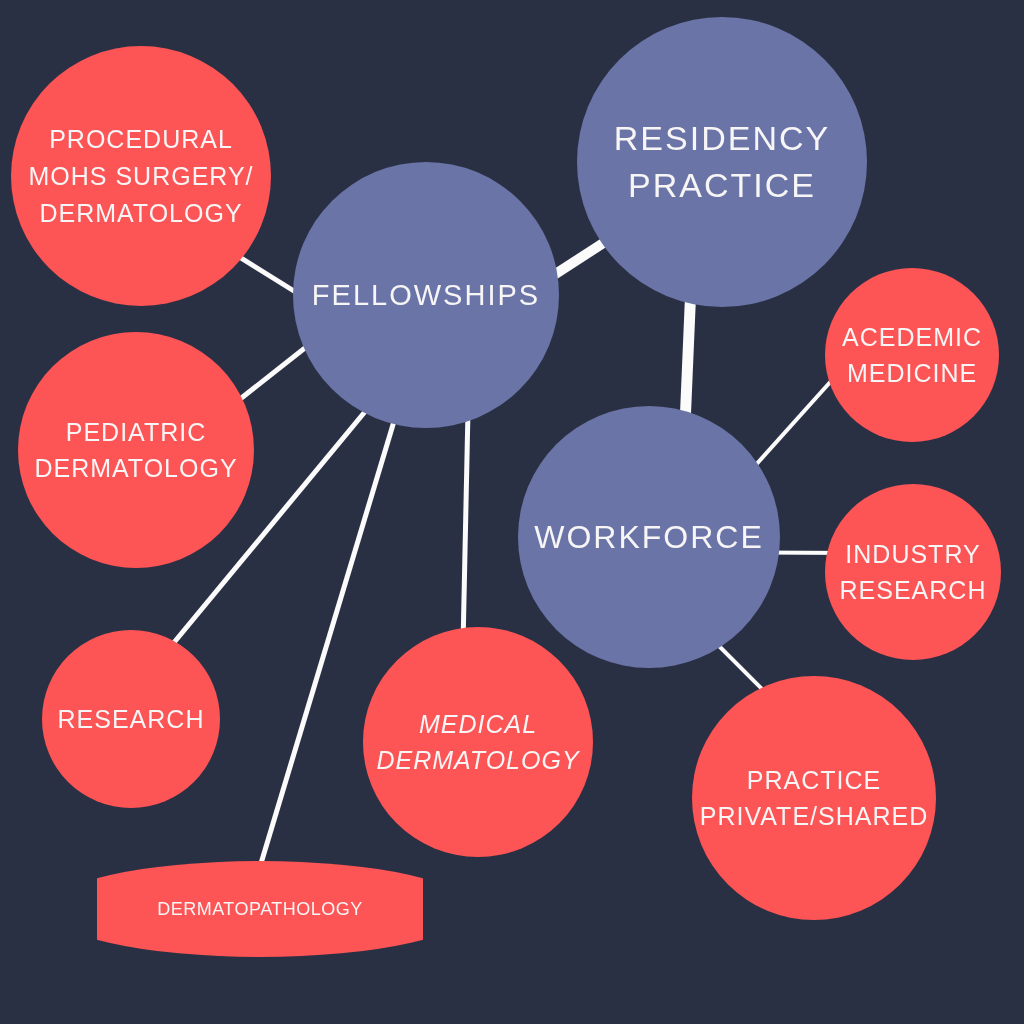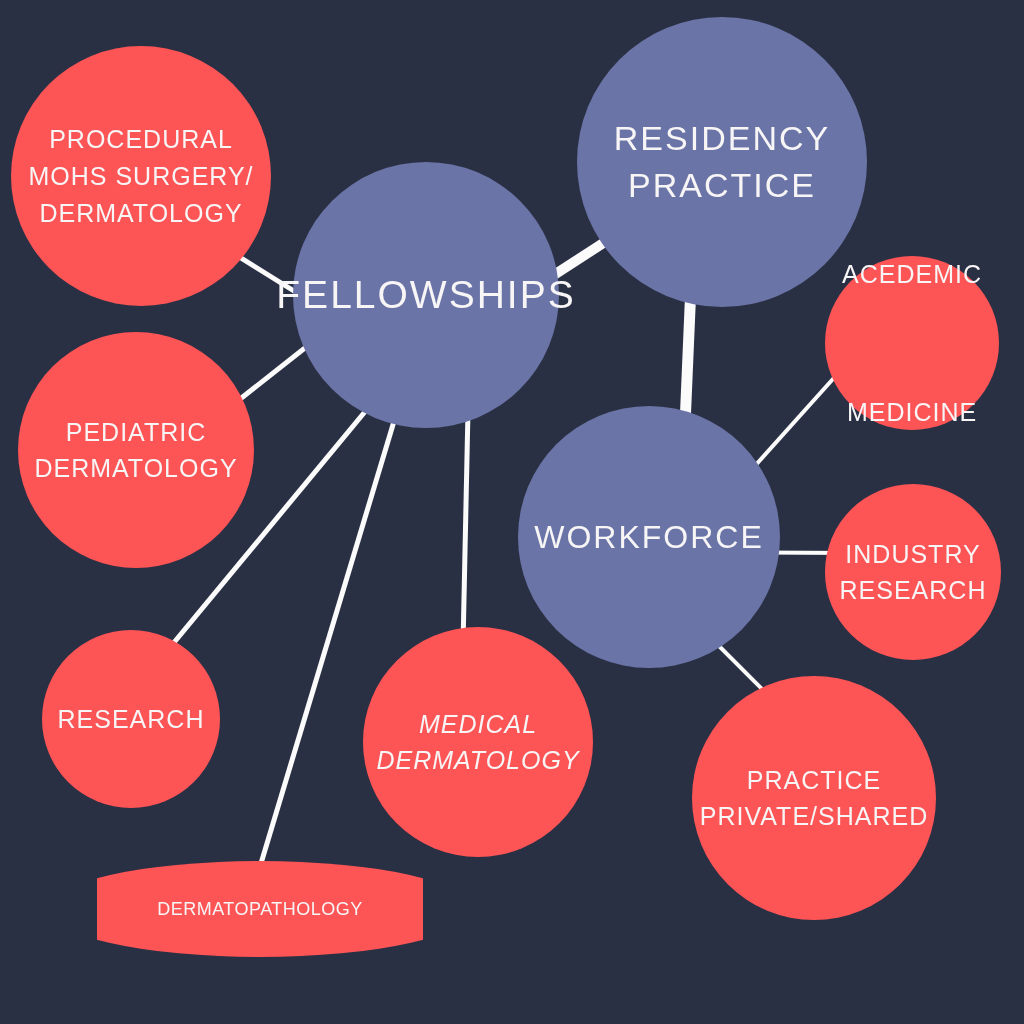--- a/index.html
+++ b/index.html
@@ -22,30 +22,30 @@
     z-index: 2;
     display: flex;
     flex-direction: column;
     align-items: center;
     justify-content: center;
     text-align: center;
     color: #f7f5f5;
     letter-spacing: 1px;
   }
   .node.circle { border-radius: 50%; }
-  .node.primary { background: #6a74a7; font-size: 39px; letter-spacing: 2px; }
+  .node.primary { background: #6a74a7; font-size: 29px; letter-spacing: 2px; }
   .node.secondary { background: #fd5456; font-size: 25px; line-height: 36px; }
   .node .line { display: block; }
 
   
   #node-mohs            { left: 11px;  top: 46px;  width: 260px; height: 260px; line-height: 37px; }
   #node-fellowships     { left: 293px; top: 162px; width: 266px; height: 266px; }
   #node-residency       { left: 577px; top: 17px;  width: 290px; height: 290px; font-size: 34px; line-height: 47px; align-items: center; }
   #node-pediatric       { left: 18px;  top: 332px; width: 236px; height: 236px; }
-  #node-acedemic        { left: 825px; top: 256px; width: 174px; height: 174px; justify-content: space-between; }
+  #node-acedemic        { left: 825px; top: 268px; width: 174px; height: 174px; }
   #node-workforce       { left: 518px; top: 406px; width: 262px; height: 262px; font-size: 32px; }
   #node-industry        { left: 825px; top: 484px; width: 176px; height: 176px; text-align: center; }
   #node-research        { left: 42px;  top: 630px; width: 178px; height: 178px; }
   #node-medical         { left: 363px; top: 627px; width: 230px; height: 230px; font-style: italic; }
   #node-private         { left: 692px; top: 676px; width: 244px; height: 244px; }
   #node-dermatopathology{
     left: 97px; top: 861px; width: 326px; height: 96px;
     font-size: 18px; letter-spacing: 0.5px;
     clip-path: ellipse(65% 50% at 50% 50%);
   }

